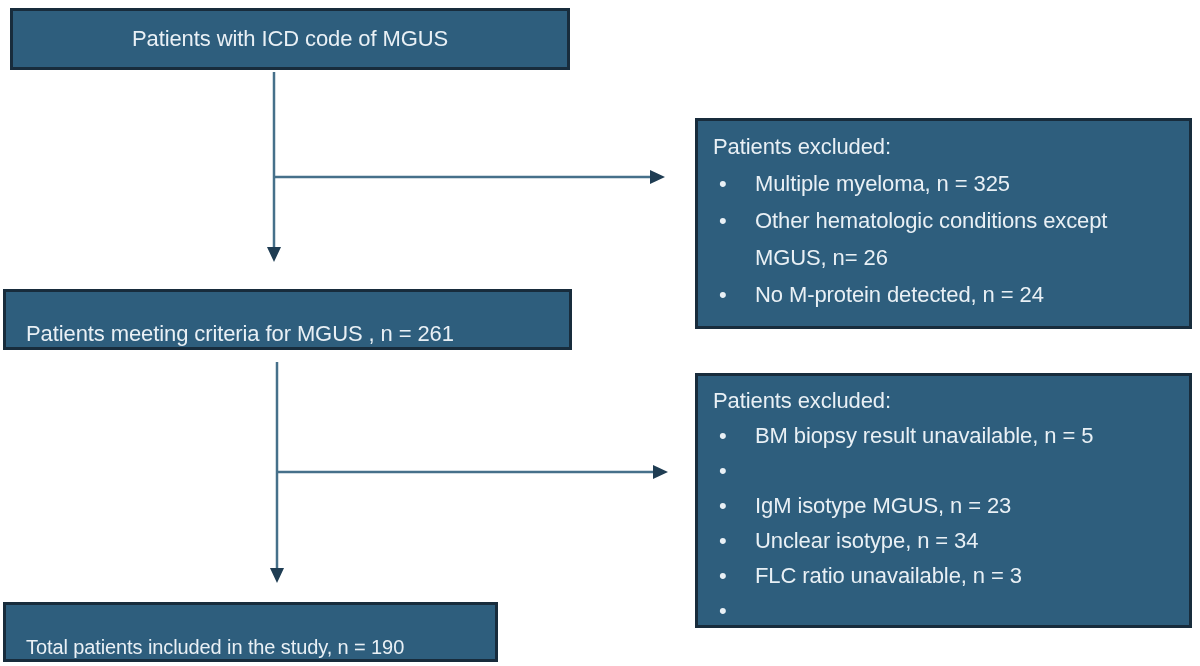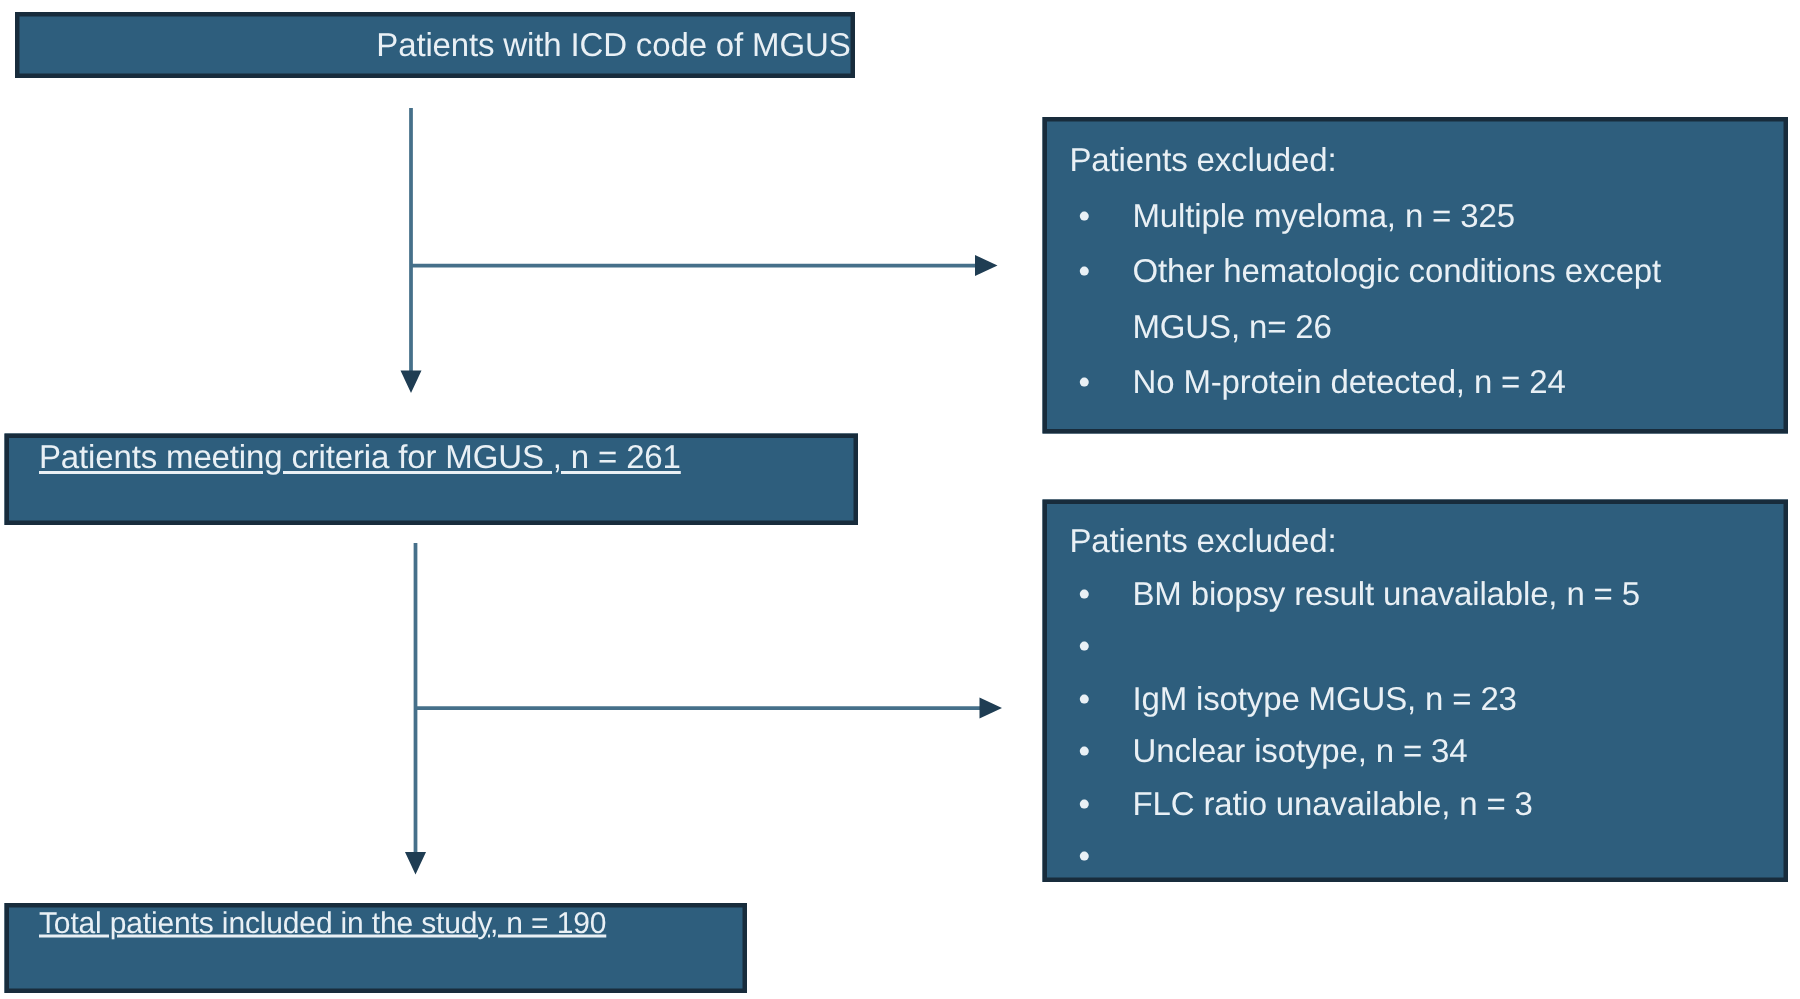--- a/index.html
+++ b/index.html
@@ -29,37 +29,37 @@
   .box {
     position: absolute;
     background: var(--box_fill);
     border: 3px solid var(--box_border);
     color: var(--box_text);
     font-size: 22px;
     font-weight: 500;
     letter-spacing: -0.1px;
   }
   .box-top {
-    left: 10px; top: 8px; width: 560px; height: 44px;
-    display: flex; flex-direction: row;
-    align-items: center; justify-content: flex-end;
+    left: 10px; top: 8px; width: 560px; height: 62px;
+    display: flex; flex-direction: column;
+    align-items: center; justify-content: center;
     text-align: center;
     line-height: 28px;
     white-space: nowrap;
   }
   .box-single {
-    display: flex; align-items: flex-start;
+    display: flex; align-items: flex-end;
     padding-left: 20px;
     white-space: nowrap;
-    text-decoration: underline;
   }
   .box-mid { left: 3px; top: 289px; width: 569px; height: 61px; }
   .box-bottom { left: 3px; top: 602px; width: 495px; height: 60px; font-size: 20px; }
   .box-excl {
     padding: 7px 8px 16px 15px;
+    margin-top: 40px;
   }
   .box-excl-1 { left: 695px; top: 78px; width: 497px; height: 211px; line-height: 37px; }
   .box-excl-2 { left: 695px; top: 333px; width: 497px; height: 255px; line-height: 35px; }
   .excl-title { display: block; }
   .excl-row { display: flex; align-items: flex-start; }
   .excl-bullet { flex: 0 0 42px; text-align: left; padding-left: 6px; }
   .excl-text { flex: 0 1 auto; }
   .box-excl-1 .excl-text { max-width: 395px; }
   .box-excl-2 .excl-text { white-space: nowrap; }
 </style>

